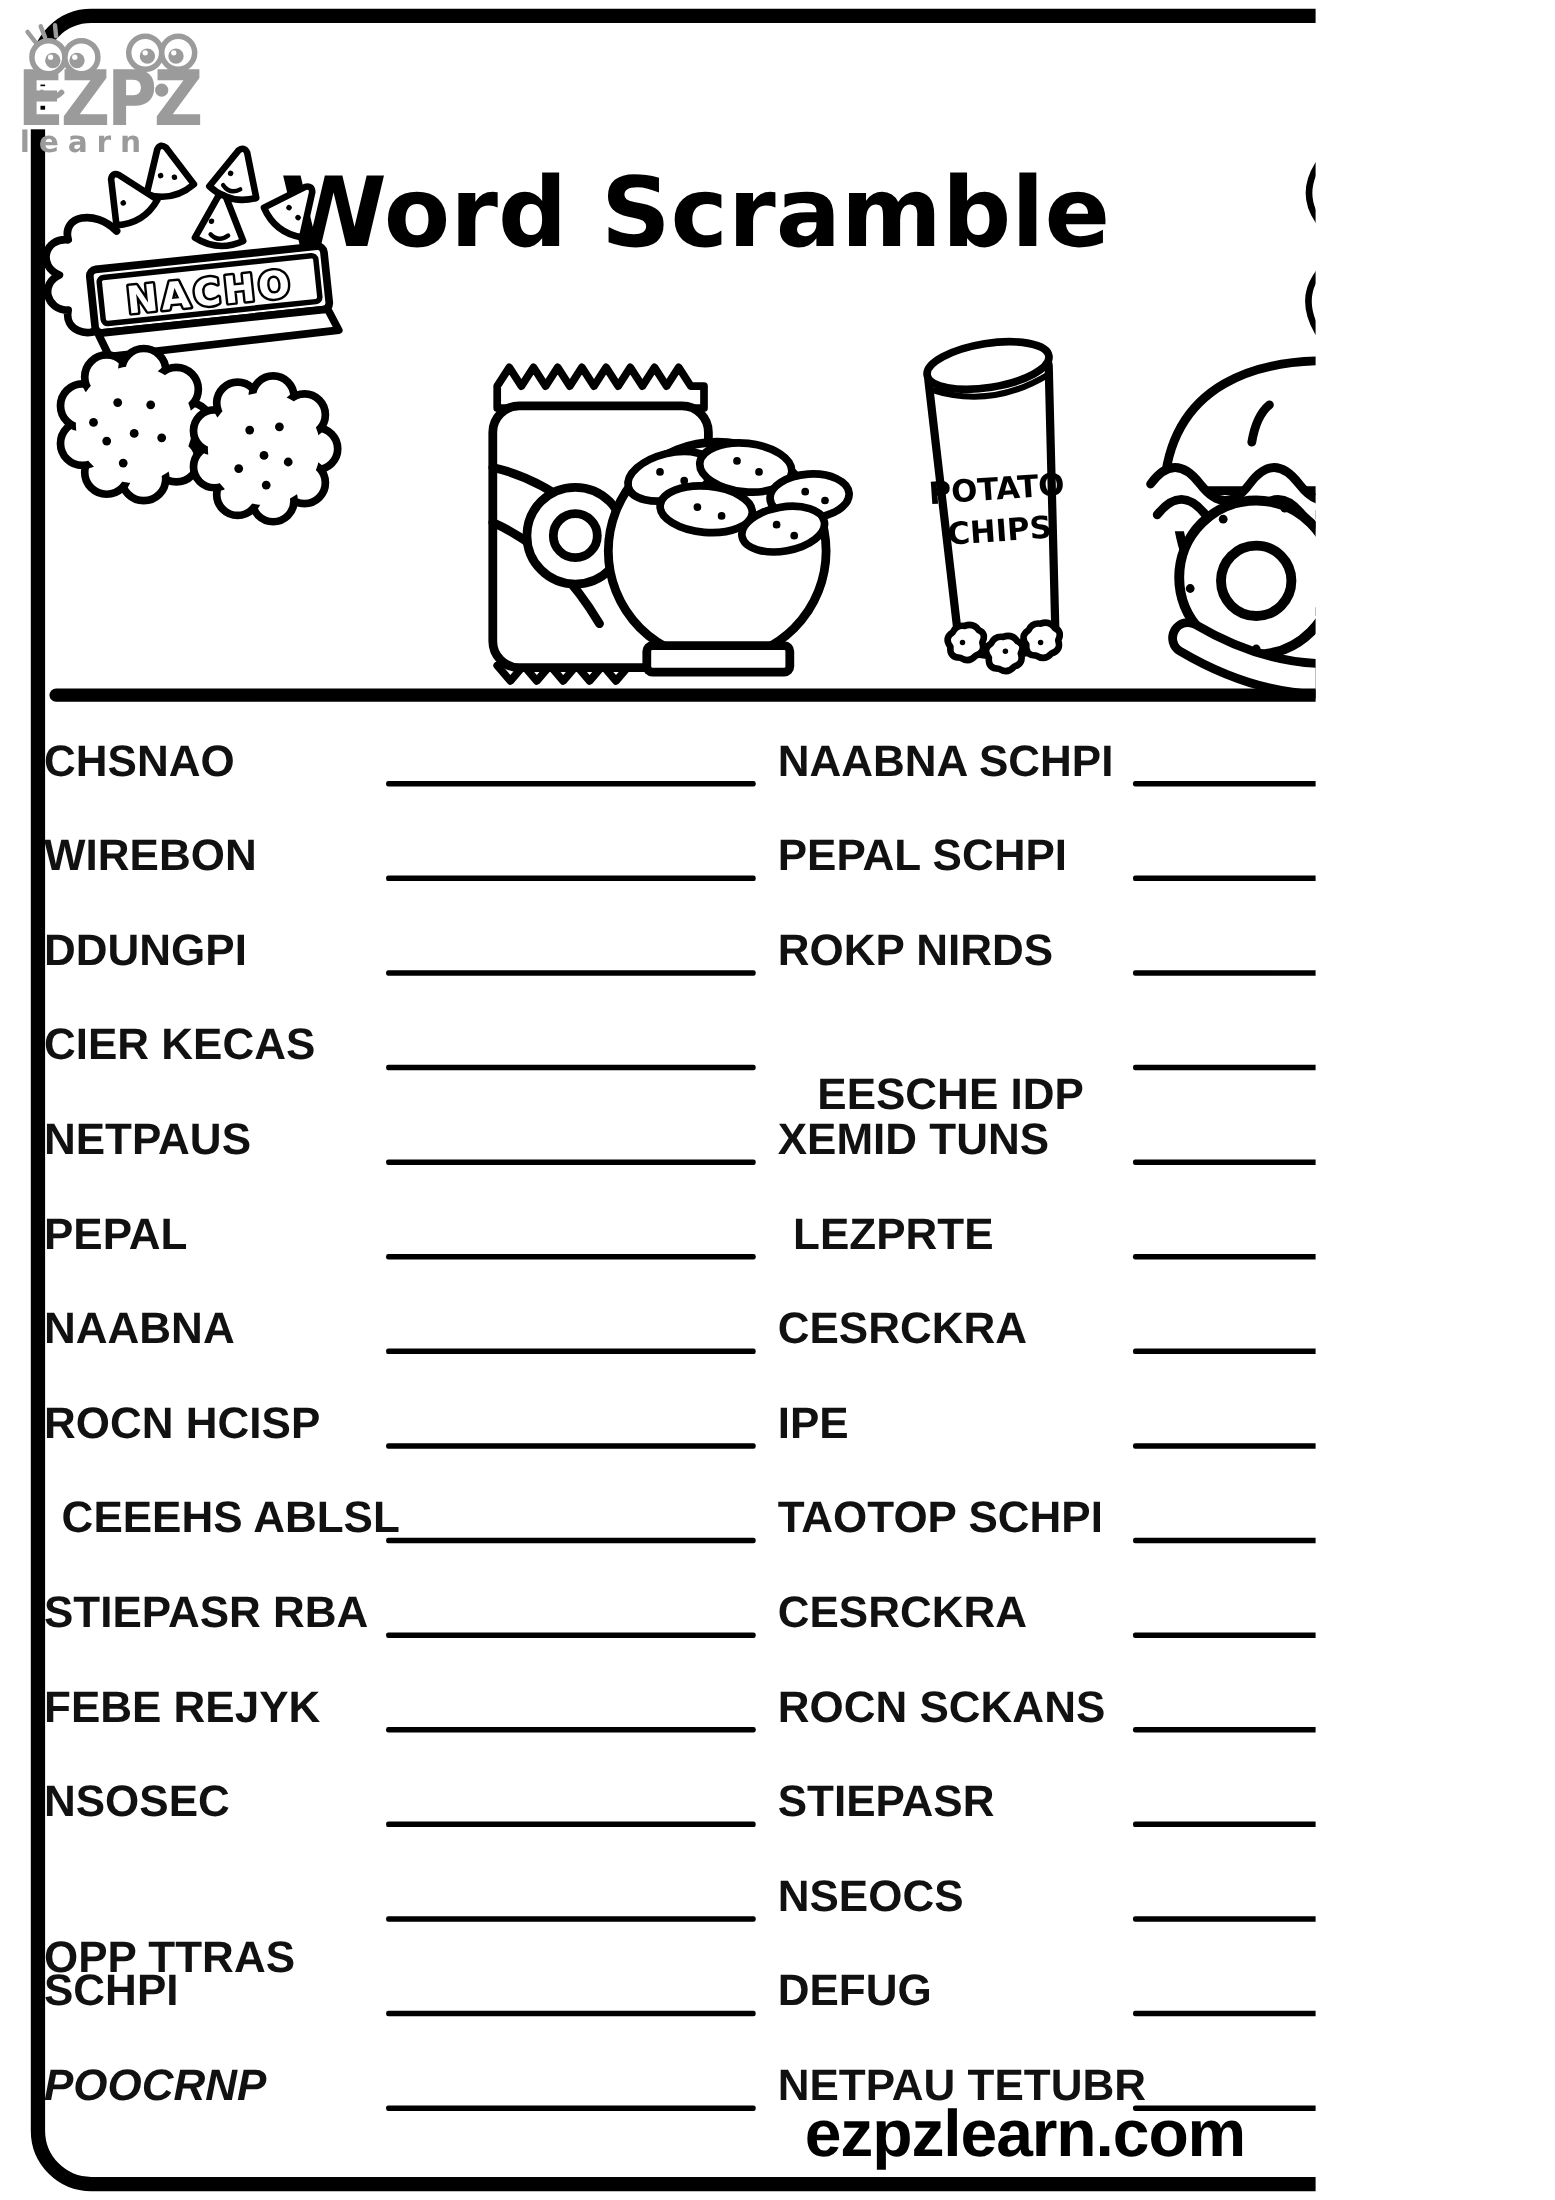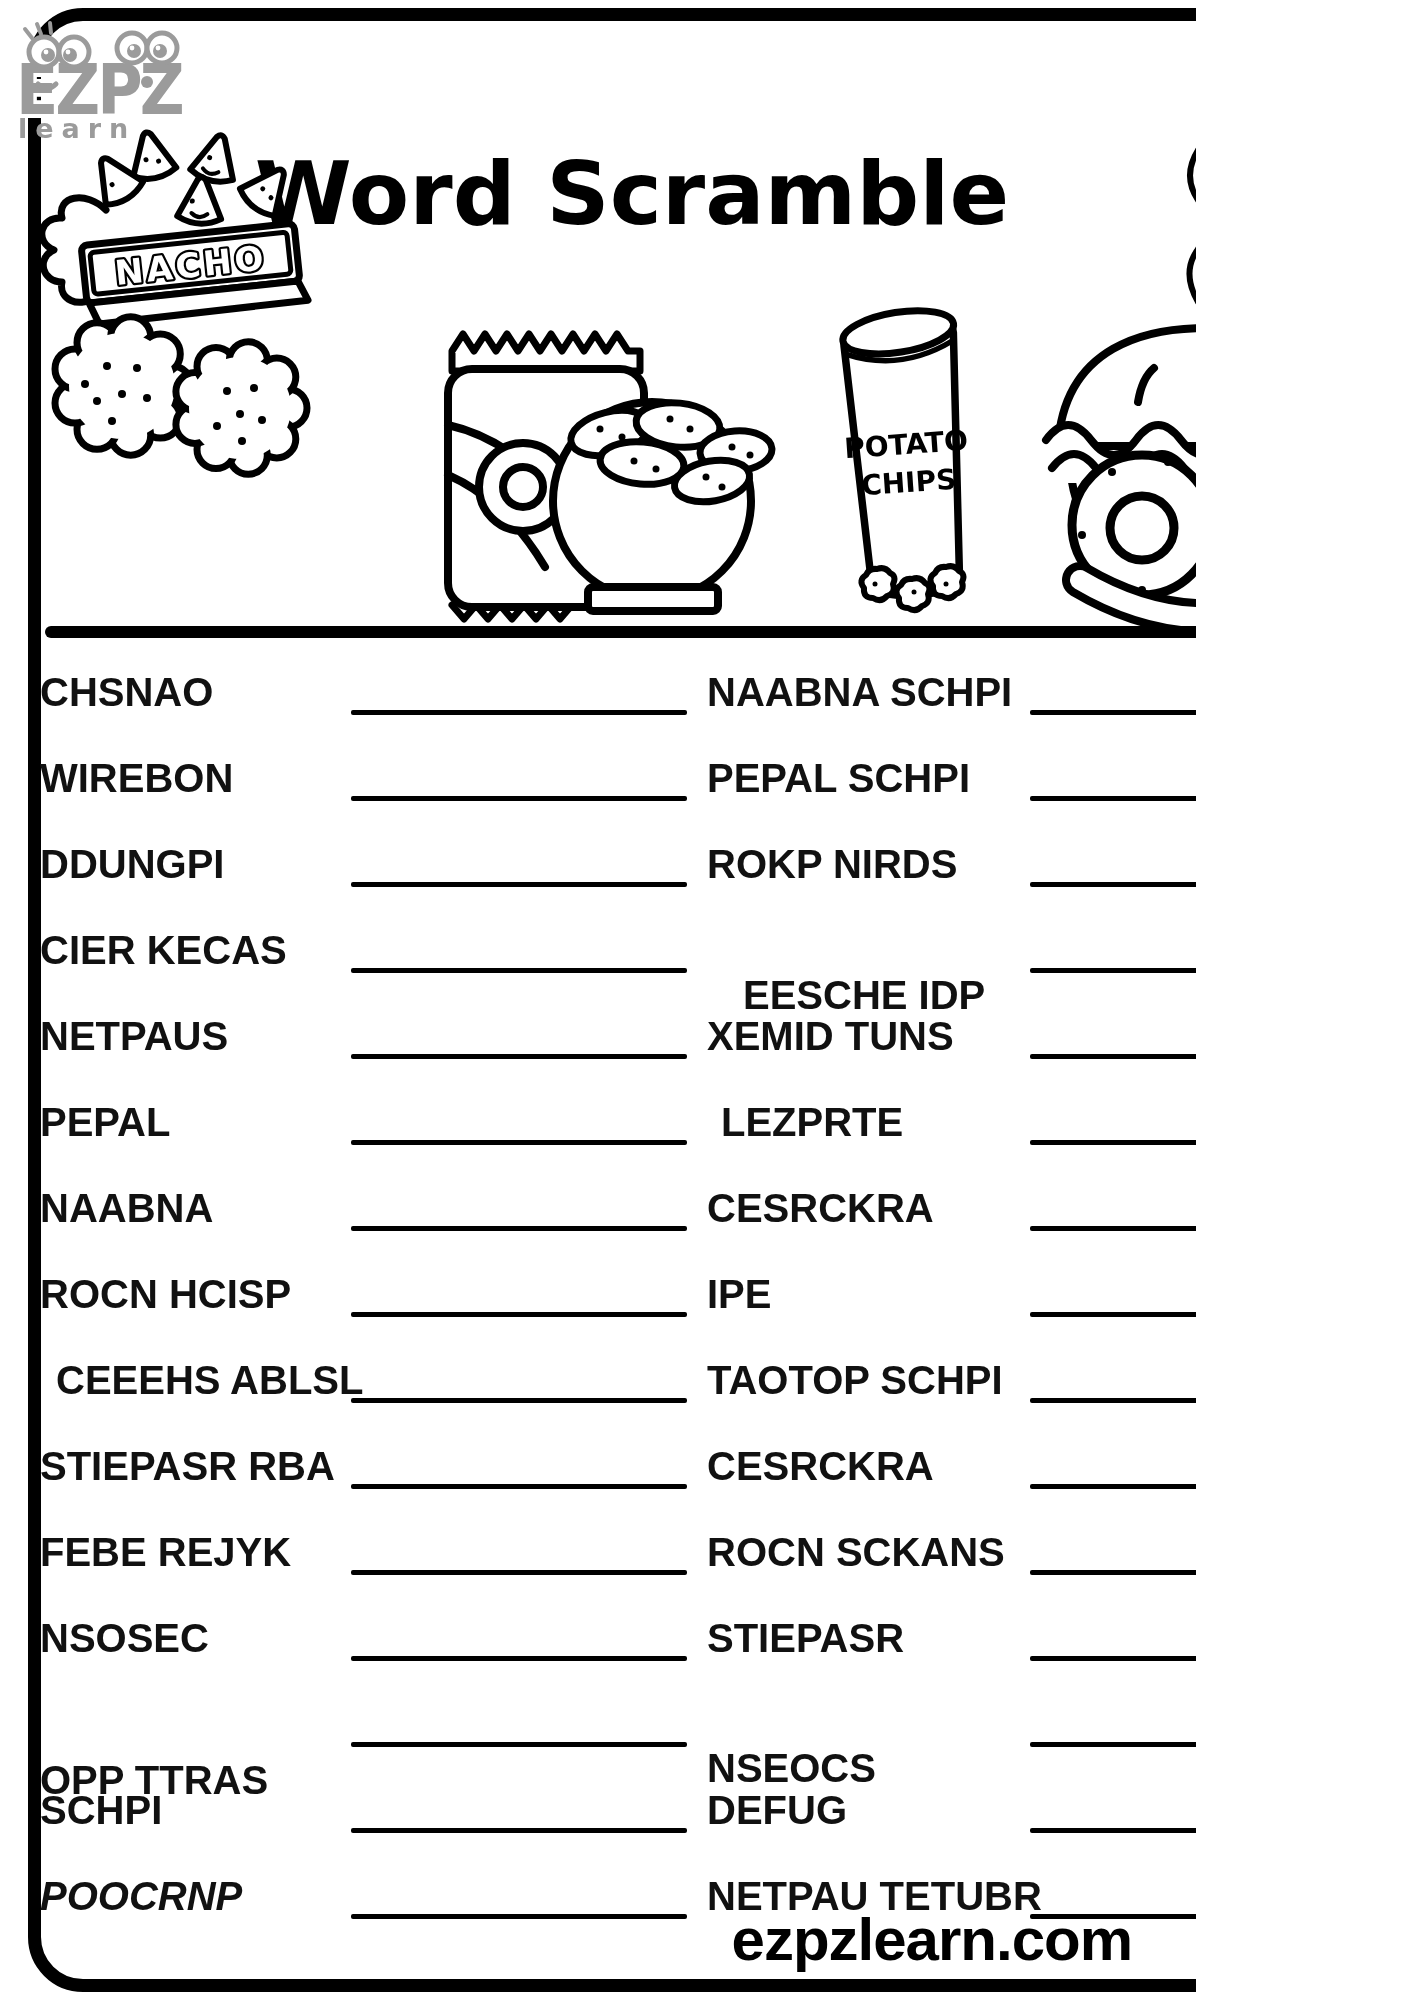--- a/index.html
+++ b/index.html
@@ -305,21 +305,21 @@
       <div class="word" style="left: 707px; top: 1266px;">IPE</div>
       <div class="blank" style="left: 1030px; top: 1312px; width: 335px;"></div>
       <div class="word" style="left: 707px; top: 1352px;">TAOTOP SCHPI</div>
       <div class="blank" style="left: 1030px; top: 1398px; width: 335px;"></div>
       <div class="word" style="left: 707px; top: 1438px;">CESRCKRA</div>
       <div class="blank" style="left: 1030px; top: 1484px; width: 335px;"></div>
       <div class="word" style="left: 707px; top: 1524px;">ROCN SCKANS</div>
       <div class="blank" style="left: 1030px; top: 1570px; width: 335px;"></div>
       <div class="word" style="left: 707px; top: 1610px;">STIEPASR</div>
       <div class="blank" style="left: 1030px; top: 1656px; width: 335px;"></div>
-      <div class="word" style="left: 707px; top: 1696px; margin-top: 44px;">NSEOCS</div>
+      <div class="word" style="left: 707px; top: 1696px;">NSEOCS</div>
       <div class="blank" style="left: 1030px; top: 1742px; width: 335px;"></div>
       <div class="word" style="left: 707px; top: 1782px;">DEFUG</div>
       <div class="blank" style="left: 1030px; top: 1828px; width: 335px;"></div>
       <div class="word" style="left: 707px; top: 1868px;">NETPAU TETUBR</div>
       <div class="blank" style="left: 1030px; top: 1914px; width: 335px;"></div>
     </div>
 
   <div class="footer">ezpzlearn.com</div>
 
 </div>

